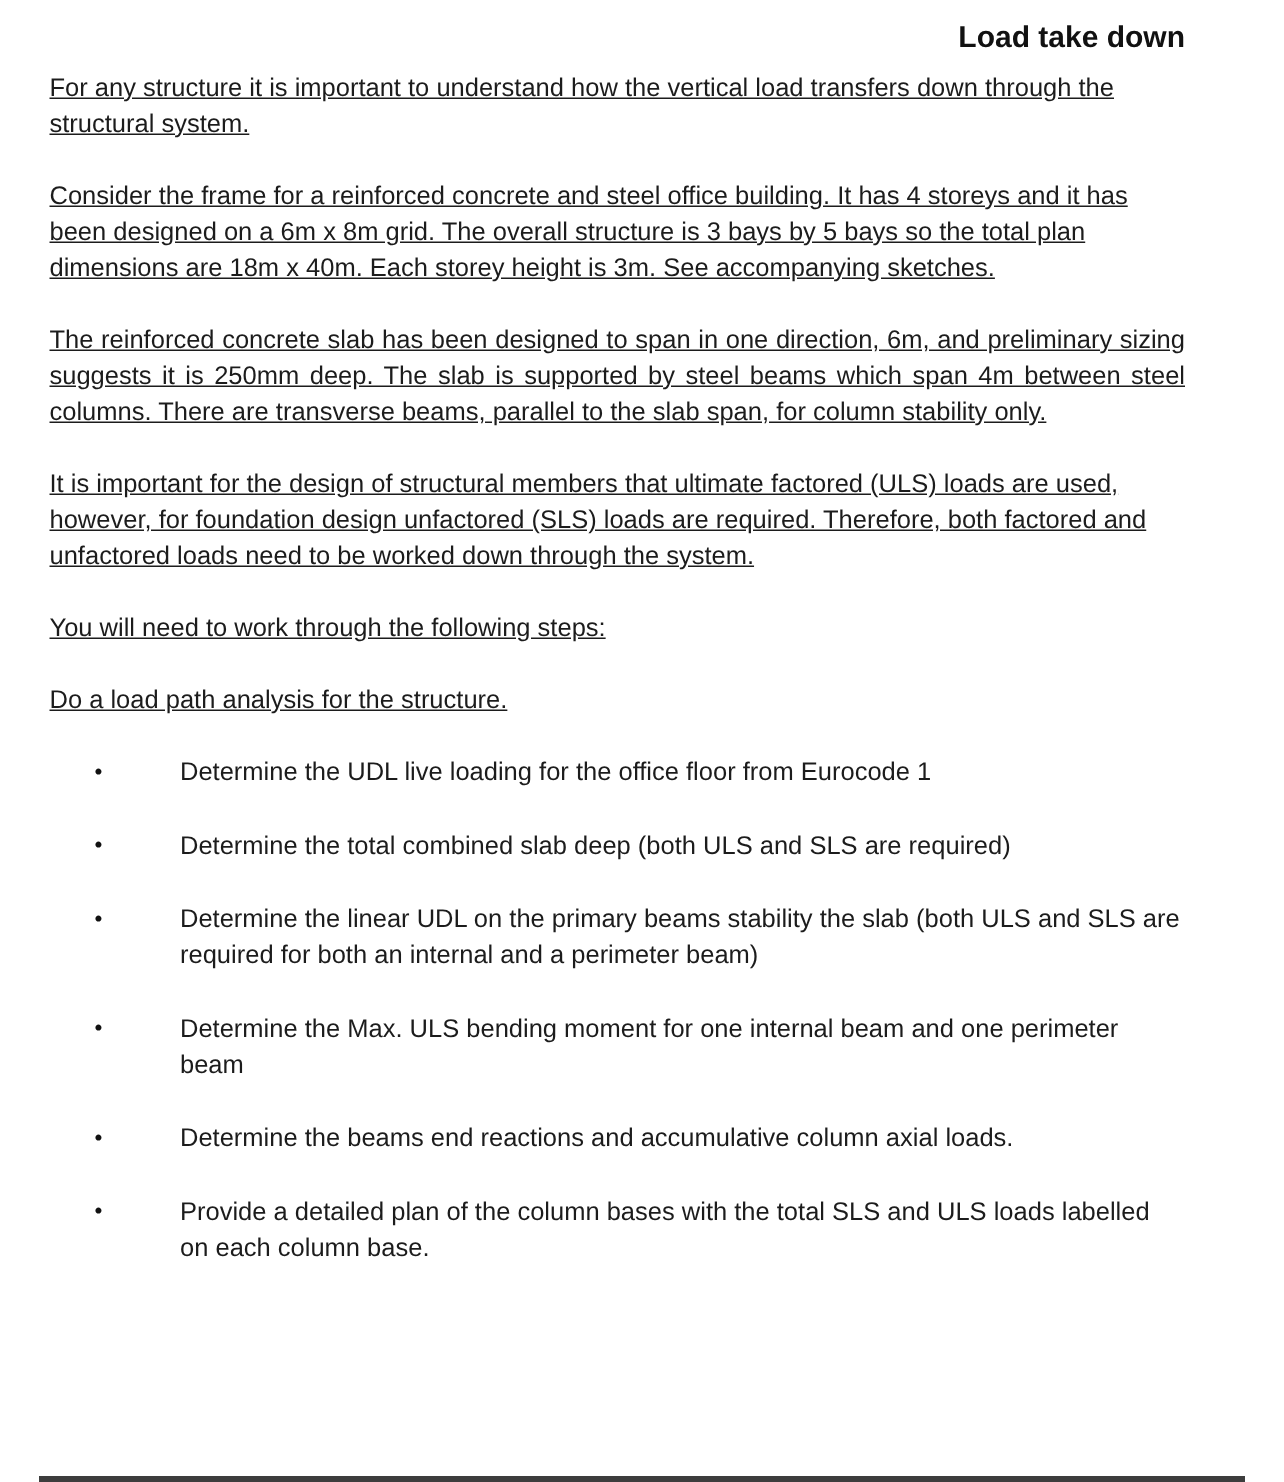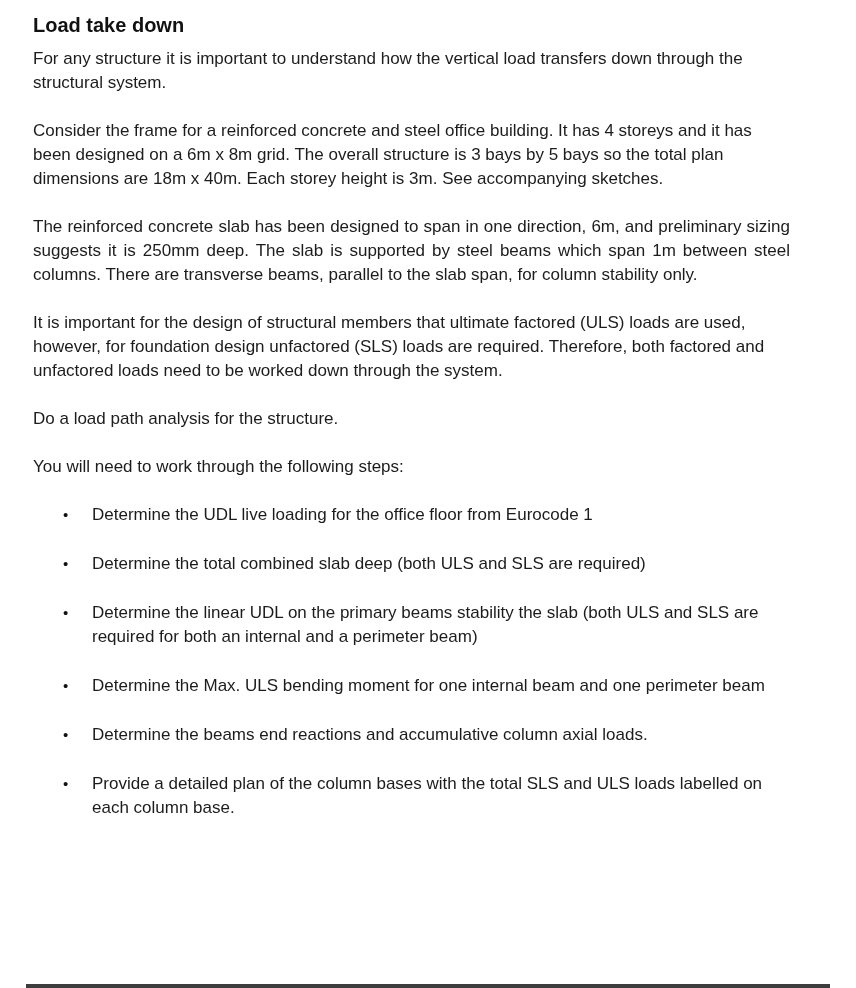--- a/index.html
+++ b/index.html
@@ -16,28 +16,29 @@
     color: #1c1c1c;
     -webkit-font-smoothing: antialiased;
   }
   .page {
     padding: 12px 66px 0 33px;
   }
   h1.doc-title {
     font-size: 20px;
     line-height: 26px;
     font-weight: 700;
-    text-align: left;
+    text-align: right;
     margin: 0 0 9px 0;
     color: #111111;
   }
   p.para {
     font-size: 17px;
     line-height: 24px;
     margin: 0 0 24px 0;
+    text-decoration: underline;
   }
   p.para.justify {
     text-align: justify;
   }
   sup.sup {
     font-size: 11px;
     line-height: 0;
     vertical-align: super;
   }
   .bullets {
@@ -52,20 +53,21 @@
   }
   .bullet-marker {
     flex: 0 0 29px;
     margin-left: 30px;
     font-size: 15px;
     line-height: 24px;
     color: #111111;
   }
   .bullet-text {
     flex: 1;
+    margin-left: 28px;
   }
   .next-page-edge {
     position: absolute;
     left: 26px;
     right: 26px;
     bottom: 0;
     height: 4px;
     background: #3d3d3d;
   }
 </style>
@@ -73,28 +75,28 @@
 <body>
 
 <main class="page">
 
   <h1 class="doc-title">Load take down</h1>
 
   <p class="para">For any structure it is important to understand how the vertical load transfers down through the structural system.</p>
 
   <p class="para">Consider the frame for a reinforced concrete and steel office building. It has 4 storeys and it has been designed on a 6m x 8m grid. The overall structure is 3 bays by 5 bays so the total plan dimensions are 18m x 40m. Each storey height is 3m. See accompanying sketches.</p>
 
-  <p class="para justify">The reinforced concrete slab has been designed to span in one direction, 6m, and preliminary sizing suggests it is 250mm deep. The slab is supported by steel beams which span 1m between steel columns. There are transverse beams, parallel to the slab span, for column stability only.</p>
+  <p class="para justify">The reinforced concrete slab has been designed to span in one direction, 6m, and preliminary sizing suggests it is 250mm deep. The slab is supported by steel beams which span 4m between steel columns. There are transverse beams, parallel to the slab span, for column stability only.</p>
 
 
   <p class="para">It is important for the design of structural members that ultimate factored (ULS) loads are used, however, for foundation design unfactored (SLS) loads are required. Therefore, both factored and unfactored loads need to be worked down through the system.</p>
 
+  <p class="para">You will need to work through the following steps:</p>
+
   <p class="para">Do a load path analysis for the structure.</p>
-
-  <p class="para">You will need to work through the following steps:</p>
 
   <div class="bullets">
 
     <div class="bullet-item">
       <span class="bullet-marker">•</span>
       <span class="bullet-text">Determine the UDL live loading for the office floor from Eurocode 1</span>
     </div>
 
     <div class="bullet-item">
       <span class="bullet-marker">•</span>

